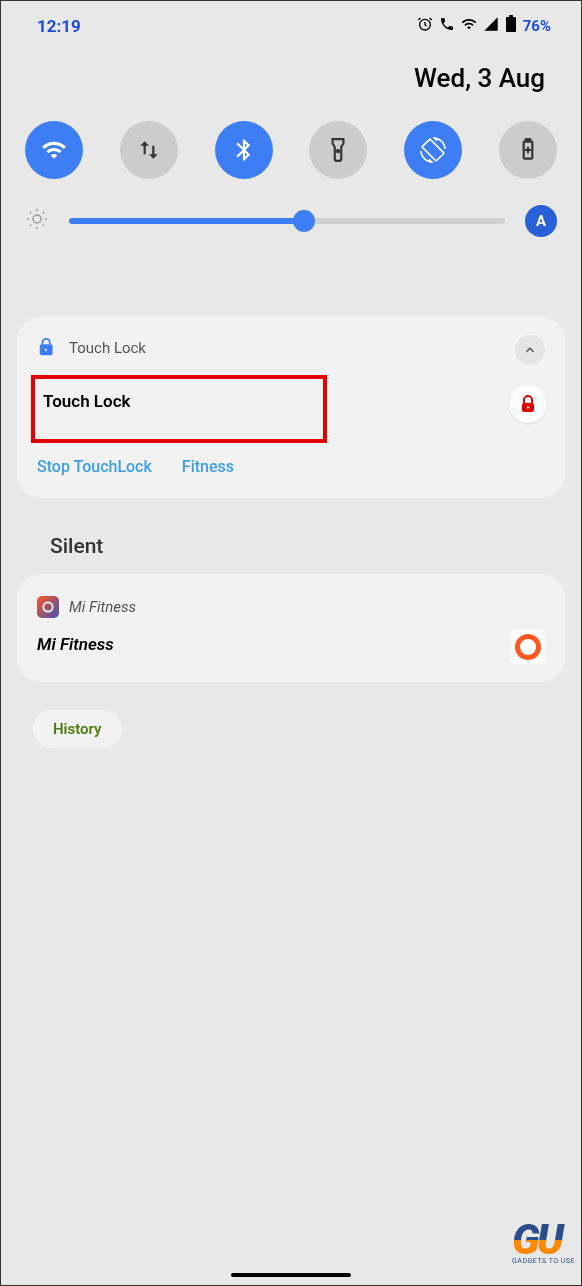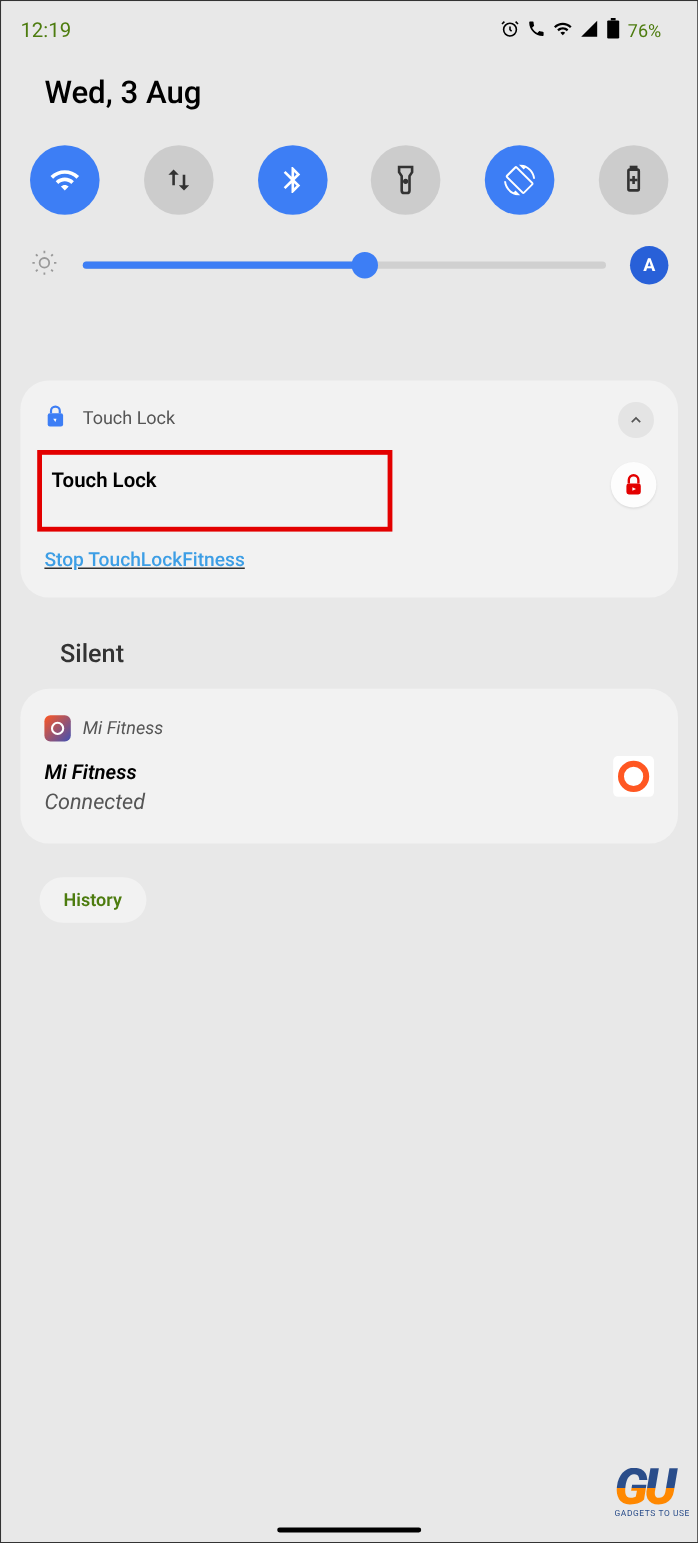--- a/index.html
+++ b/index.html
@@ -19,36 +19,37 @@
     .screen {
       width: 100%;
       height: 100%;
       background: #e8e8e8;
       padding: 0;
     }
     .status-bar {
       display: flex;
       justify-content: space-between;
       align-items: center;
-      padding: 14px 30px 8px 16px;
+      padding: 14px 30px 8px 36px;
       font-size: 17px;
-      font-weight: 400;
-      color: #4d7c0f;
+      font-weight: 700;
+      color: #1d4ed8;
     }
     .status-right {
       display: flex;
       align-items: center;
       gap: 6px;
       font-size: 15px;
     }
     .date-text {
       font-size: 26px;
       font-weight: 500;
       color: #000;
       padding: 18px 36px 28px;
+      text-align: right;
     }
     .qs-toggles {
       display: flex;
       justify-content: space-between;
       padding: 0 24px;
       gap: 0;
     }
     .qs-toggle {
       width: 58px;
       height: 58px;
@@ -178,21 +179,21 @@
       height: 38px;
       background: #fdfdfd;
       border-radius: 50%;
       display: flex;
       align-items: center;
       justify-content: center;
       box-shadow: 0 1px 2px rgba(0,0,0,0.1);
     }
     .notif-actions {
       display: flex;
-      text-decoration: underline;
+      gap: 30px;
     }
     .notif-action {
       color: #3d9ee5;
       font-size: 16px;
       font-weight: 500;
     }
     .section-label {
       font-size: 21px;
       color: #333;
       padding: 36px 30px 16px;
@@ -416,21 +417,20 @@
   <div class="notification-card fitness">
     <div class="notif-header">
       <span class="fitness-app-icon">
         <svg width="14" height="14" viewBox="0 0 24 24">
             <circle cx="12" cy="12" r="8" fill="none" stroke="#fff" stroke-width="3"></circle>
           </svg>
       </span>
       <span class="app-name">Mi Fitness</span>
     </div>
     <div class="fitness-title">Mi Fitness</div>
-    <div class="fitness-status">Connected</div>
     <div class="fitness-circle">
       <div class="fitness-ring"></div>
     </div>
   </div>
 
   <div class="history-chip">History</div>
 
   <div class="nav-indicator"></div>
 
   <div class="watermark">

